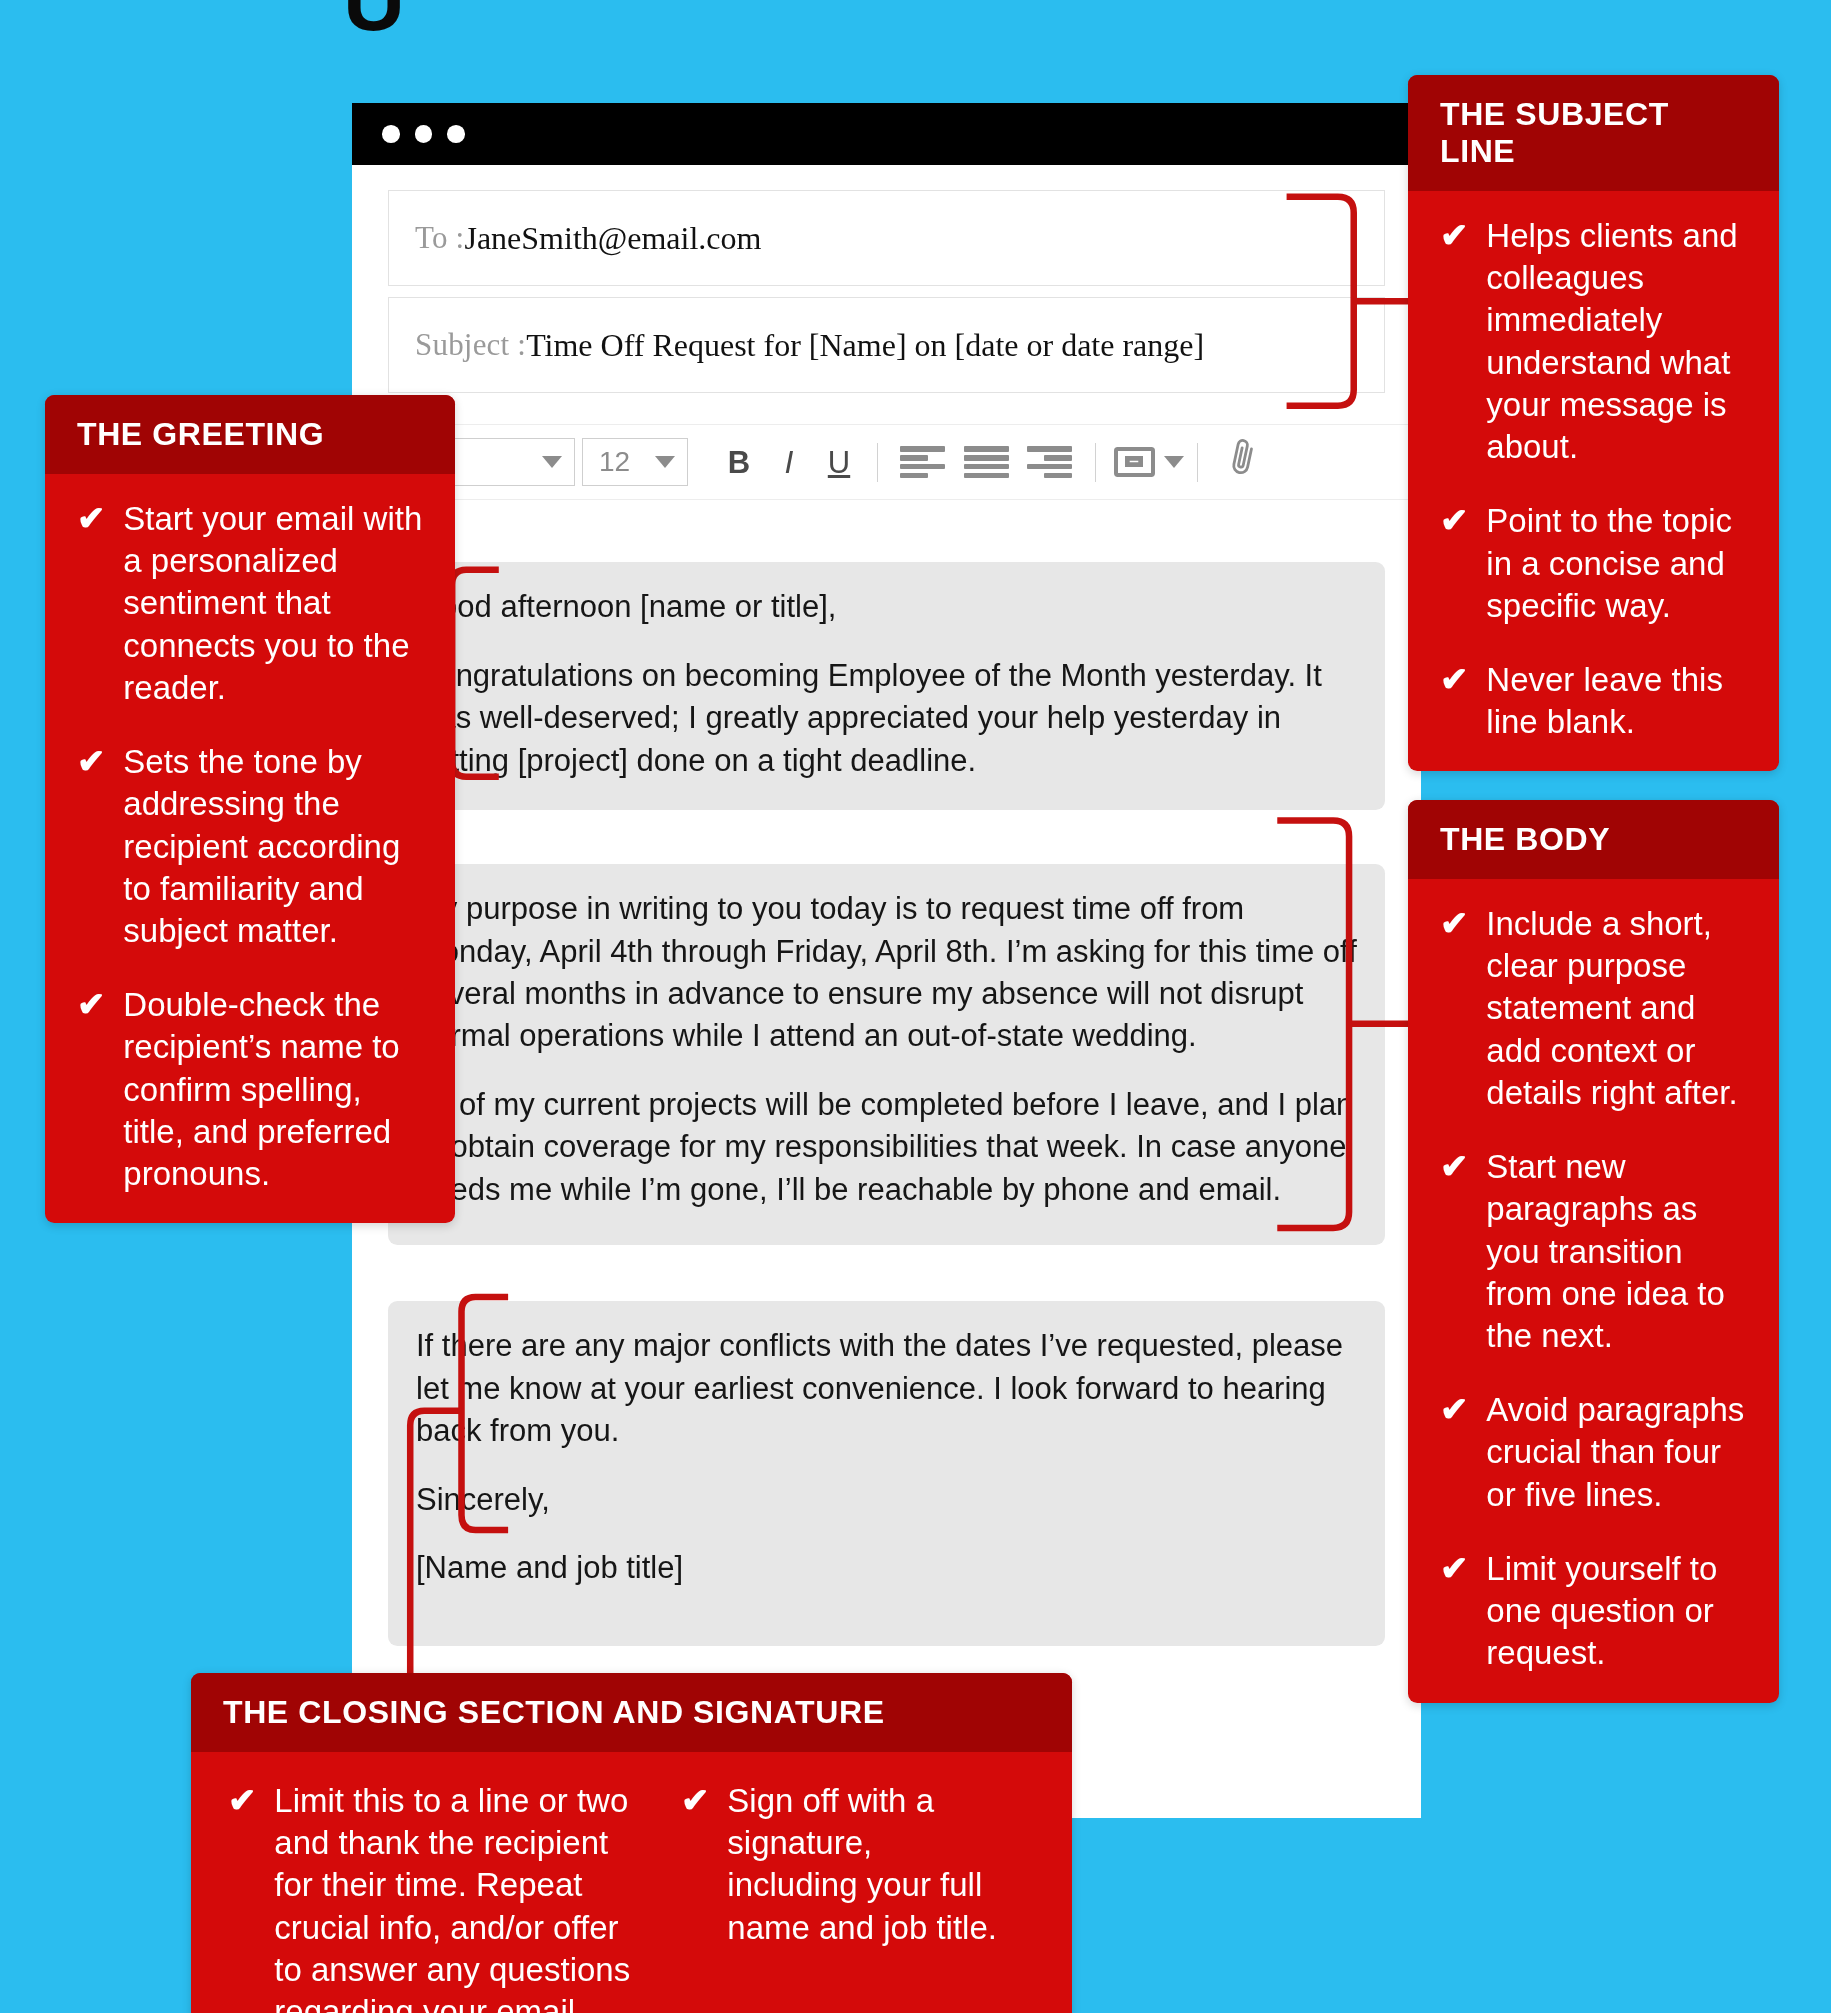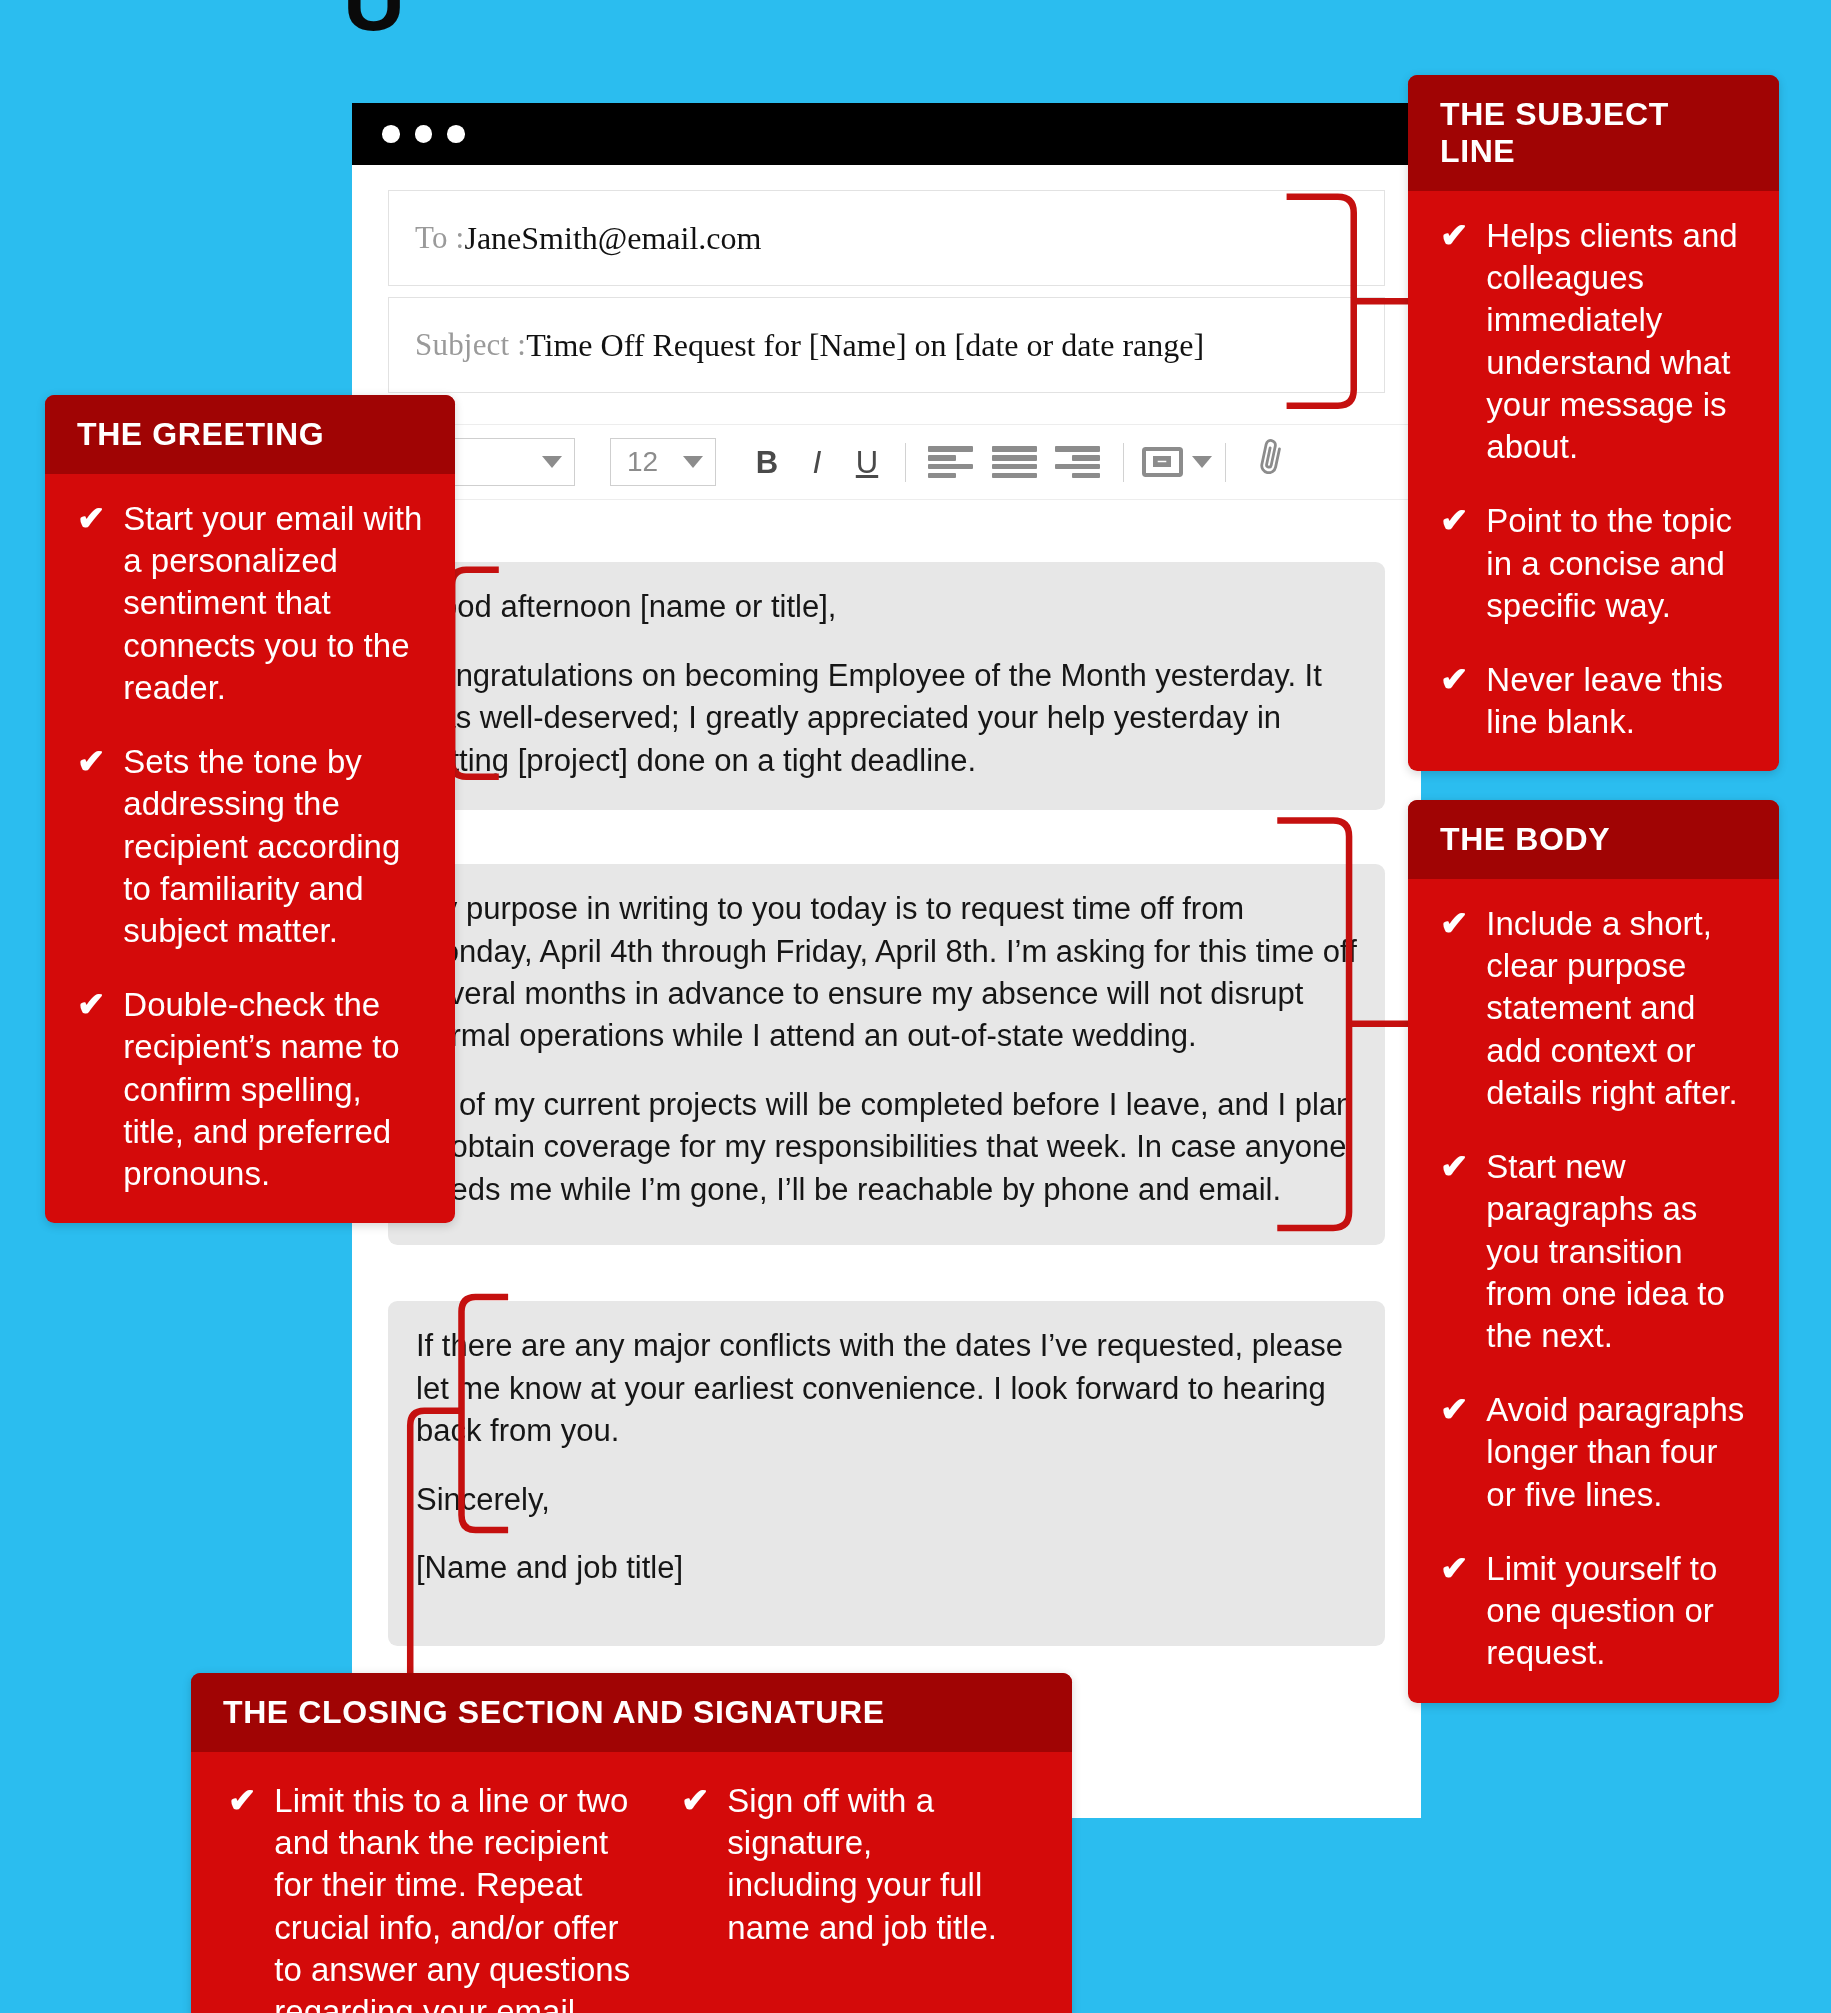--- a/index.html
+++ b/index.html
@@ -97,21 +97,21 @@
     height: 48px;
     border: 0.9px solid #CFCFCF;
     display: flex;
     align-items: center;
     justify-content: space-between;
     padding: 0 12px 0 16px;
     color: #8C8C8C;
     font-size: 28px;
   }
   .tb-select.font-name { width: 187px; }
-  .tb-select.font-size { width: 106px; margin-left: 35px; }
+  .tb-select.font-size { width: 106px; margin-left: 7px; }
   .caret {
     width: 0; height: 0;
     border-left: 10.3px solid transparent;
     border-right: 10.3px solid transparent;
     border-top: 12px solid #8C8C8C;
     margin-left: 9.3px;
   }
 
   .tb-btn {
     color: #4A4A4A;
@@ -400,21 +400,21 @@
     <div class="bullet">
       <span class="check">✔</span>
       <span class="bullet-text">Include a short, clear purpose statement and add context or details right after.</span>
     </div>
     <div class="bullet">
       <span class="check">✔</span>
       <span class="bullet-text">Start new paragraphs as you transition from one idea to the next.</span>
     </div>
     <div class="bullet">
       <span class="check">✔</span>
-      <span class="bullet-text">Avoid paragraphs longer than four or five lines.</span>
+      <span class="bullet-text">Avoid paragraphs crucial than four or five lines.</span>
     </div>
     <div class="bullet">
       <span class="check">✔</span>
       <span class="bullet-text">Limit yourself to one question or request.</span>
     </div>
   </div>
 </div>
 
 <div class="callout" id="callout-closing">
   <div class="callout-header">THE CLOSING SECTION AND SIGNATURE</div>

